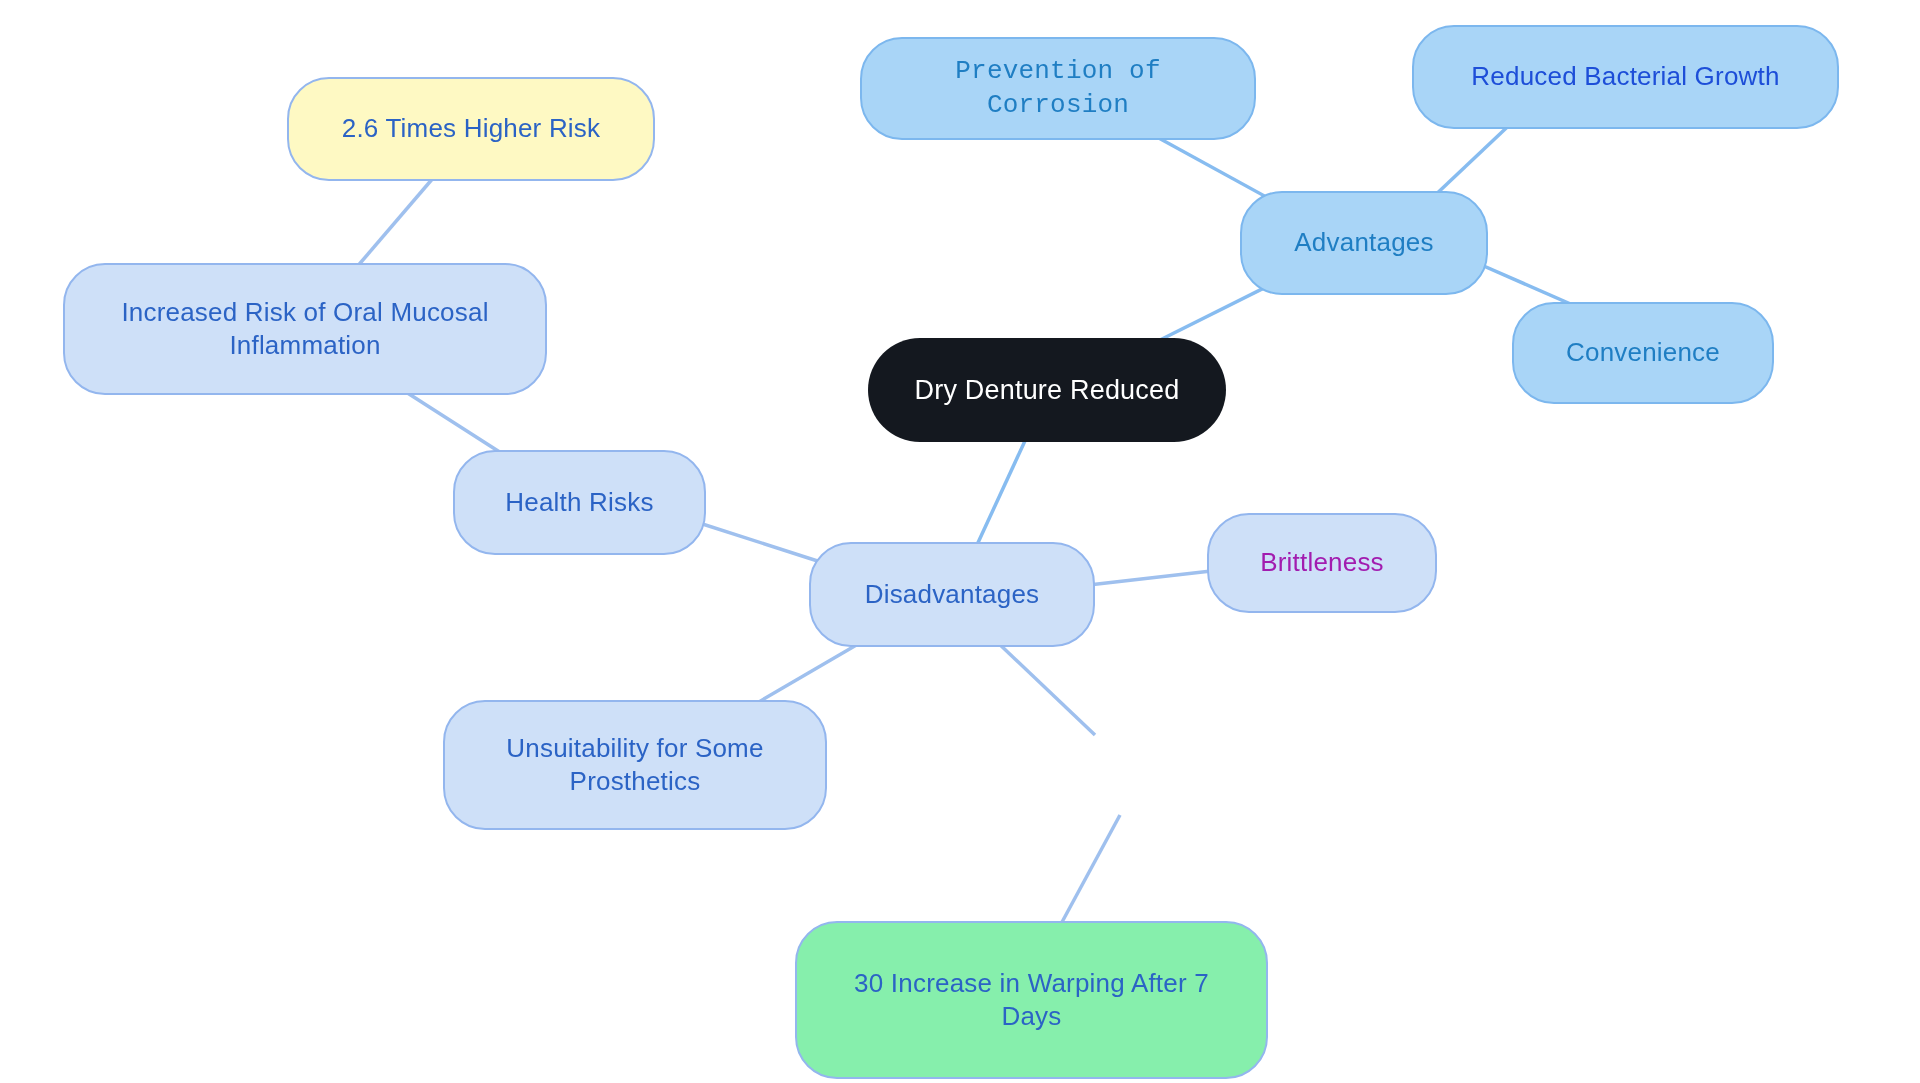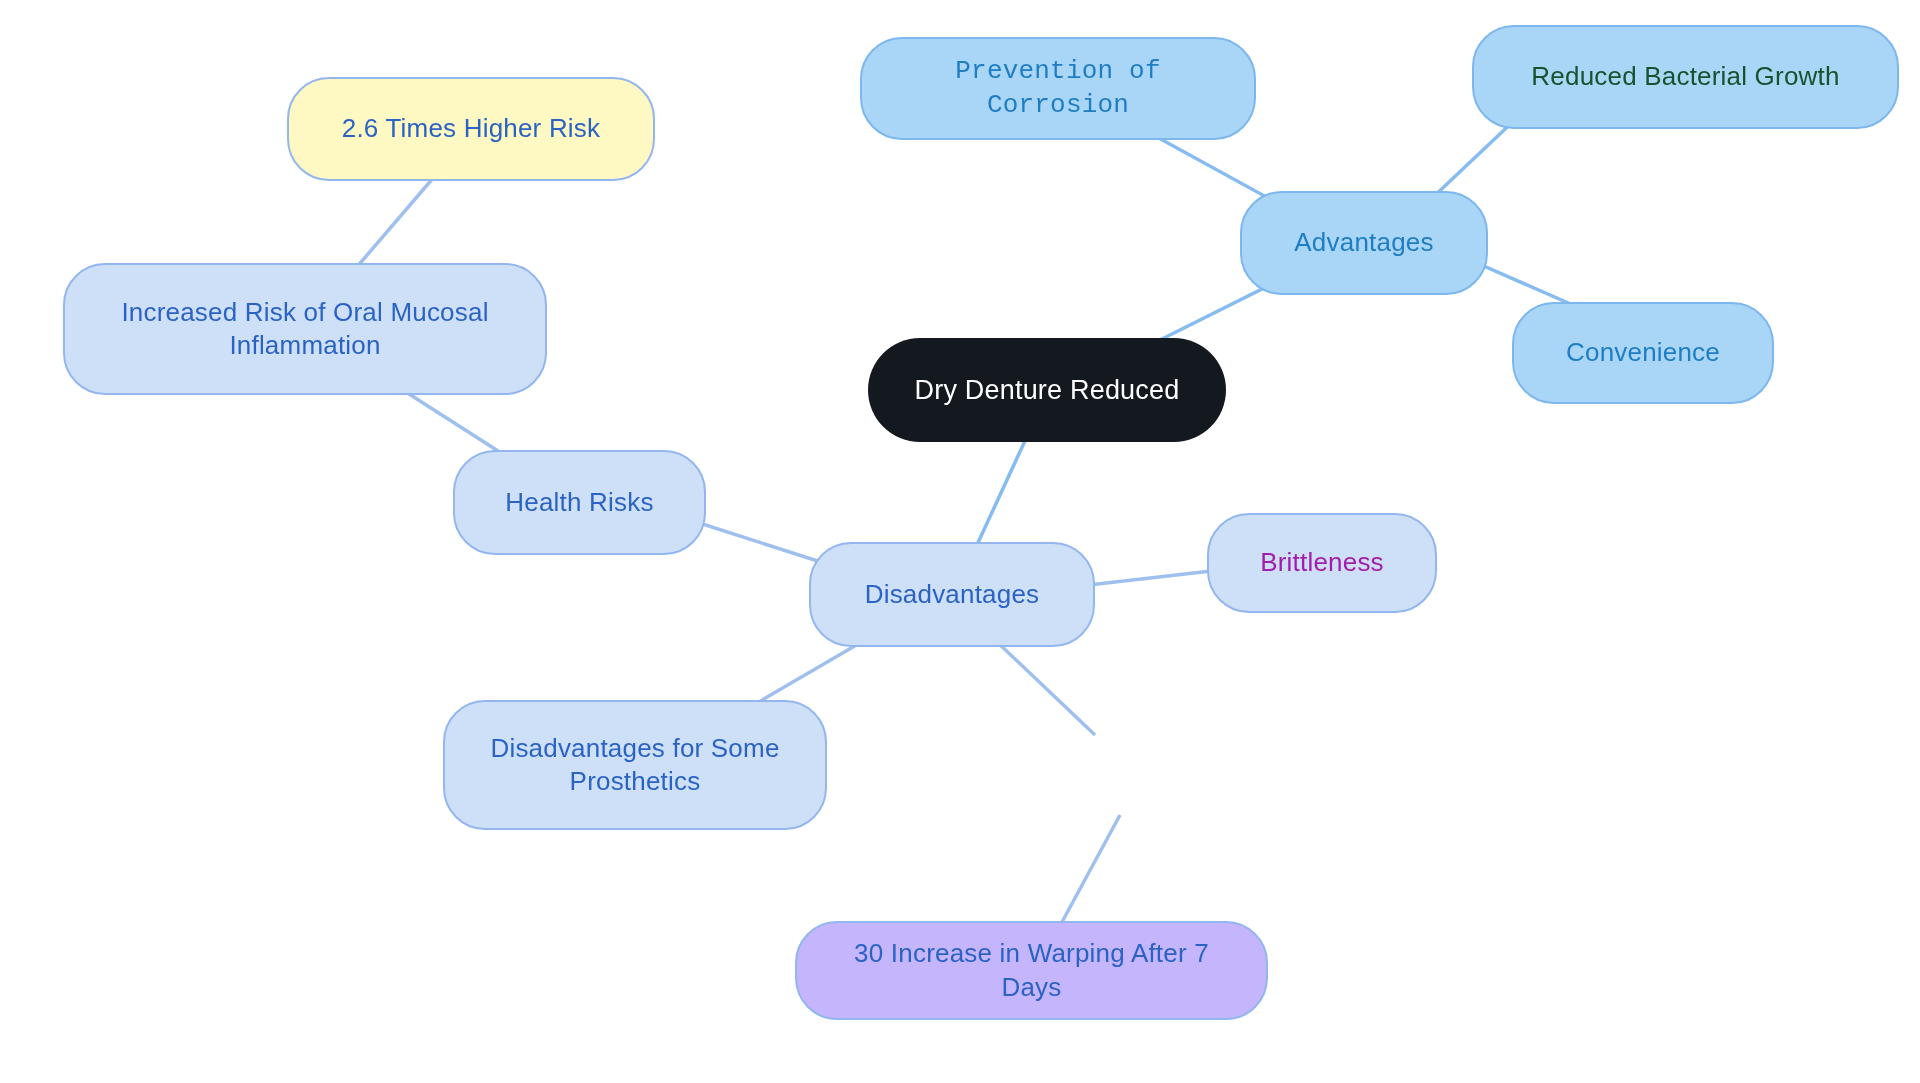--- a/index.html
+++ b/index.html
@@ -74,21 +74,21 @@
   <div id="nodes" class="nodes-layer">
       <div class="node root" style="left: 868px; top: 338px; width: 358px; height: 104px; background: rgb(20, 24, 31); border-color: rgb(20, 24, 31); color: rgb(255, 255, 255);">
         <span class="node-label">Dry Denture Reduced</span>
       </div>
       <div class="node advantages" style="left: 1240px; top: 191px; width: 248px; height: 104px; background: rgb(169, 213, 247); border-color: rgb(124, 183, 238); color: rgb(31, 126, 195);">
         <span class="node-label">Advantages</span>
       </div>
       <div class="node advantages" style="left: 860px; top: 37px; width: 396px; height: 103px; background: rgb(169, 213, 247); border-color: rgb(124, 183, 238); color: rgb(31, 126, 195); font-family: Liberation Mono, monospace;">
         <span class="node-label">Prevention of Corrosion</span>
       </div>
-      <div class="node advantages" style="left: 1472px; top: 25px; width: 427px; height: 104px; background: rgb(169, 213, 247); border-color: rgb(124, 183, 238); color: #14532d;">
+      <div class="node advantages" style="left: 1412px; top: 25px; width: 427px; height: 104px; background: rgb(169, 213, 247); border-color: rgb(124, 183, 238); color: #1d4ed8;">
         <span class="node-label">Reduced Bacterial Growth</span>
       </div>
       <div class="node advantages" style="left: 1512px; top: 302px; width: 262px; height: 102px; background: rgb(169, 213, 247); border-color: rgb(124, 183, 238); color: rgb(31, 126, 195);">
         <span class="node-label">Convenience</span>
       </div>
       <div class="node disadvantages" style="left: 453px; top: 450px; width: 253px; height: 105px; background: rgb(206, 224, 248); border-color: rgb(147, 182, 238); color: rgb(43, 99, 197);">
         <span class="node-label">Health Risks</span>
       </div>
       <div class="node disadvantages" style="left: 809px; top: 542px; width: 286px; height: 105px; background: rgb(206, 224, 248); border-color: rgb(147, 182, 238); color: rgb(43, 99, 197);">
         <span class="node-label">Disadvantages</span>
@@ -96,19 +96,19 @@
       <div class="node disadvantages" style="left: 1207px; top: 513px; width: 230px; height: 100px; background: rgb(206, 224, 248); border-color: rgb(147, 182, 238); color: #a21caf;">
         <span class="node-label">Brittleness</span>
       </div>
       <div class="node disadvantages" style="left: 63px; top: 263px; width: 484px; height: 132px; background: rgb(206, 224, 248); border-color: rgb(147, 182, 238); color: rgb(43, 99, 197);">
         <span class="node-label" style="max-width: 450px;">Increased Risk of Oral Mucosal Inflammation</span>
       </div>
       <div class="node disadvantages" style="left: 287px; top: 77px; width: 368px; height: 104px; background: #fef9c3; border-color: rgb(147, 182, 238); color: rgb(43, 99, 197);">
         <span class="node-label">2.6 Times Higher Risk</span>
       </div>
       <div class="node disadvantages" style="left: 443px; top: 700px; width: 384px; height: 130px; background: rgb(206, 224, 248); border-color: rgb(147, 182, 238); color: rgb(43, 99, 197);">
-        <span class="node-label" style="max-width: 330px;">Disadvantages for Some Prosthetics</span>
+        <span class="node-label" style="max-width: 330px;">Unsuitability for Some Prosthetics</span>
       </div>
-      <div class="node disadvantages" style="left: 795px; top: 921px; width: 473px; height: 99px; background: #c4b5fd; border-color: rgb(147, 182, 238); color: rgb(43, 99, 197);">
+      <div class="node disadvantages" style="left: 795px; top: 921px; width: 473px; height: 158px; background: #86efac; border-color: rgb(147, 182, 238); color: rgb(43, 99, 197);">
         <span class="node-label" style="max-width: 410px;">30 Increase in Warping After 7 Days</span>
       </div>
     </div>
 </div>
 
 </body></html>

